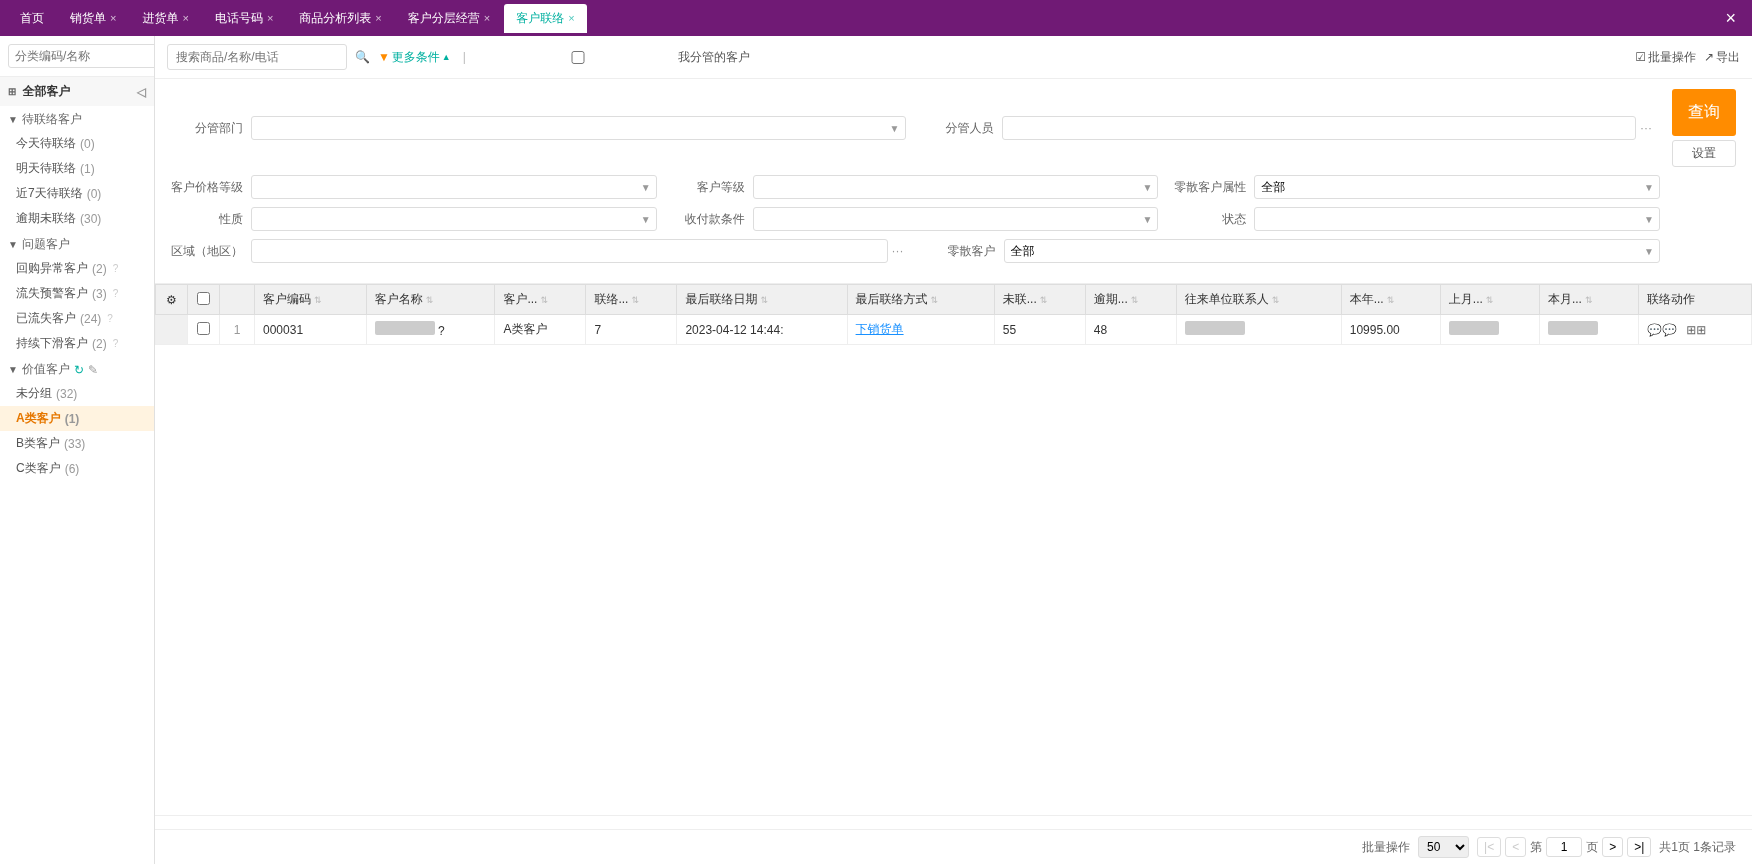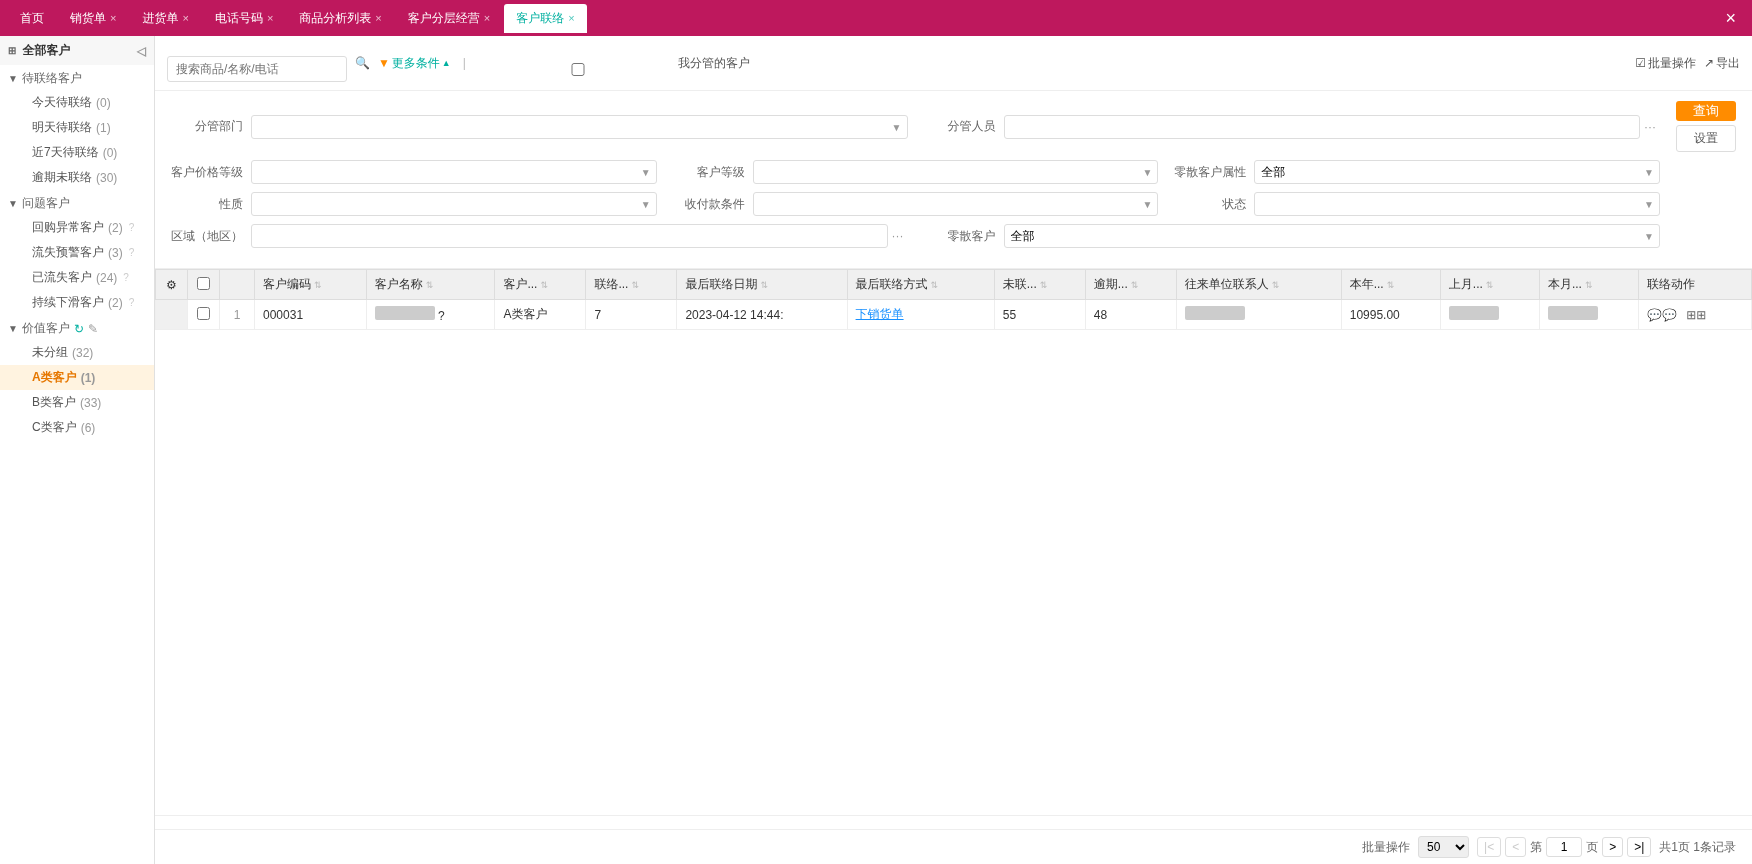--- a/index.html
+++ b/index.html
@@ -1,20 +1,20 @@
 <!DOCTYPE html>
 <html><head>
   <meta charset="utf-8">
   <style>
     * { box-sizing: border-box; margin: 0; padding: 0; font-family: 'Microsoft YaHei', Arial, sans-serif; font-size: 12px; }
     body { background: #f0f0f0; width: 1752px; height: 864px; overflow: hidden; }
 
     
     .top-nav {
-      background: #be185d;
+      background: #701a75;
       height: 36px;
       display: flex;
       align-items: center;
       padding: 2px 8px;
       gap: 2px;
     }
     .nav-item {
       color: #fff;
       padding: 6px 12px;
       cursor: pointer;
@@ -85,21 +85,21 @@
     }
     .sidebar-section-title {
       display: flex;
       align-items: center;
       padding: 5px 8px 3px 8px;
       color: #666;
       font-size: 12px;
     }
     .sidebar-section-title .arrow { margin-right: 4px; font-size: 10px; }
     .sidebar-item {
-      padding: 4px 8px 4px 32px;
+      padding: 4px 8px 4px 16px;
       color: #555;
       cursor: pointer;
       display: flex;
       align-items: center;
       gap: 4px;
     }
     .sidebar-item.active { background: #fff3e0; color: #e67700; font-weight: bold; }
     .sidebar-item .item-count { color: #999; }
     .sidebar-help-icon { color: #ccc; font-size: 10px; margin-left: 2px; }
 
@@ -121,21 +121,20 @@
       gap: 8px;
       border-bottom: 1px solid #eee;
     }
     .filter-bar input {
       border: 1px solid #ddd;
       border-radius: 3px;
       padding: 5px 8px;
       width: 200px;
       font-size: 12px;
       outline: none;
-      margin-top: 12px;
     }
     .filter-search-icon { color: #00b0a0; cursor: pointer; }
     .filter-more {
       color: #00b0a0;
       cursor: pointer;
       display: flex;
       align-items: center;
       gap: 2px;
     }
     .filter-checkbox {
@@ -236,23 +235,23 @@
       display: flex;
       flex-direction: column;
       gap: 4px;
       min-width: 60px;
     }
     .btn-query {
       background: #ff8c00;
       color: #fff;
       border: none;
       border-radius: 3px;
-      padding: 1px 16px;
-      cursor: pointer;
-      font-size: 13px;
+      padding: 13px 16px;
+      cursor: pointer;
+      font-size: 16px;
     }
     .btn-settings {
       background: #fff;
       color: #555;
       border: 1px solid #ddd;
       border-radius: 3px;
       padding: 4px 10px;
       cursor: pointer;
       font-size: 12px;
     }
@@ -405,20 +404,24 @@
       <span>客户联络</span>
       <span class="close-x">×</span>
     </div>
     <div class="nav-spacer"></div>
     <div class="nav-close-btn">×</div>
   </div>
 
   <div class="main-layout">
 
     <div class="sidebar">
+      <div class="sidebar-search">
+        <input type="text" placeholder="分类编码/名称" style="">
+
+      </div>
 
       <div class="sidebar-group-header">
         <span class="collapse-icon">⊞</span>
         <span>全部客户</span>
         <span class="pin-icon">◁</span>
       </div>
 
       <div class="sidebar-section-title">
         <span class="arrow">▼</span>
         <span>待联络客户</span>

